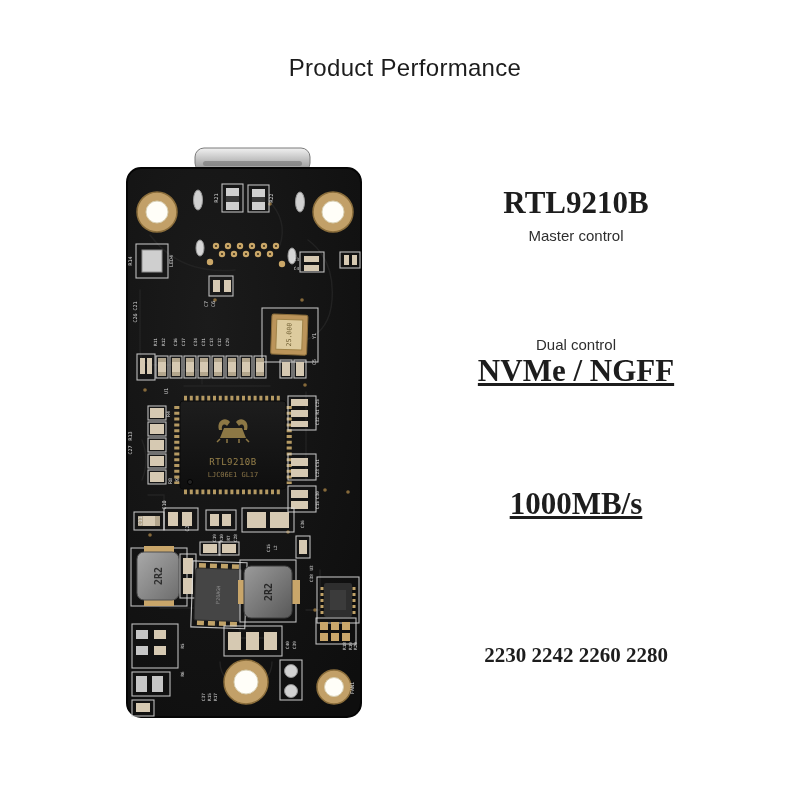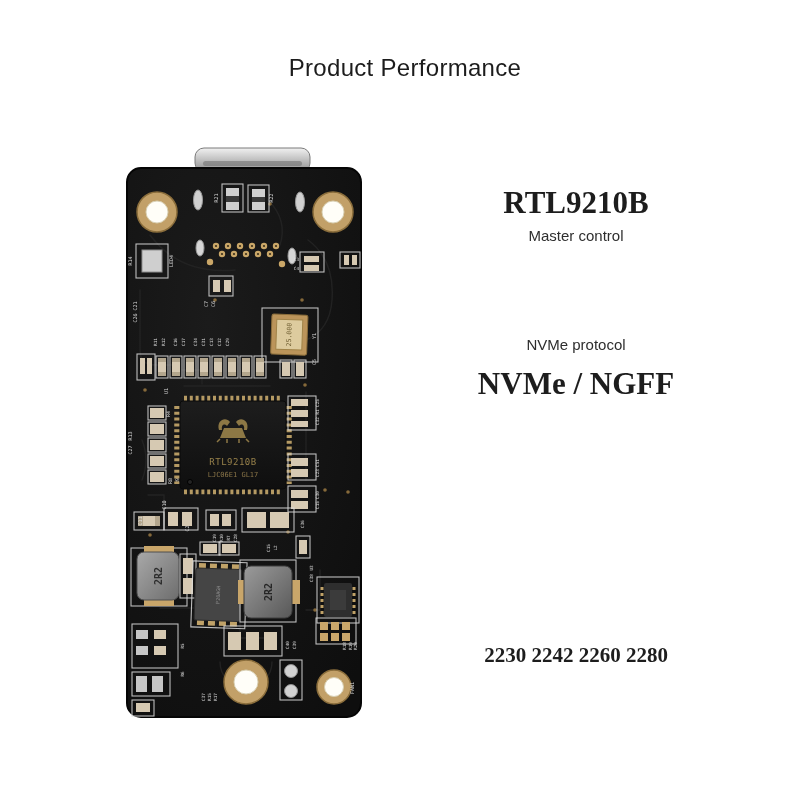--- a/index.html
+++ b/index.html
@@ -6,21 +6,21 @@
   .canvas{position:relative;width:714px;height:800px;background:#ffffff;overflow:hidden;
           font-family:"Liberation Sans","DejaVu Sans",sans-serif;}
   .title{position:absolute;top:54px;left:5px;width:800px;text-align:center;
          font-size:24px;font-weight:500;color:#1c1c1c;letter-spacing:.3px;}
   .specs{position:absolute;left:408px;top:0;width:336px;height:800px;}
   .spec{position:absolute;width:100%;text-align:center;}
   .spec .big{font-family:"Liberation Serif","DejaVu Serif",serif;font-weight:700;
              font-size:31px;color:#1d1d1d;line-height:1.1;}
   .spec .small{font-size:15px;color:#2e2e2e;line-height:1.2;}
   .spec.master .small{margin-top:7px;}
-  .spec.protocol .big,.spec.speed .big{margin-top:13px;}
+  .spec.protocol .big,.spec.speed .big{margin-top:0;text-decoration:underline;}
   .spec.sizes .big{margin-top:12px;font-size:21px;}
   .pcb-wrap{position:absolute;left:120px;top:140px;width:250px;height:585px;}
   .sk{font-family:"DejaVu Sans Mono",monospace;font-size:5px;fill:#e3e3e3;
       text-anchor:middle;opacity:.92;}
   .sk4{font-size:4.3px;}
   .bracket{fill:none;stroke:#dcdcdc;stroke-width:1.1;opacity:.85;}
   .cap{fill:#d6c9b2;}
   .capend{fill:#b3a68d;}
   .trace{fill:none;stroke:#242424;stroke-width:1.4;stroke-linecap:round;}
   .via{fill:#86693a;}
@@ -426,23 +426,24 @@
     </g>
   </svg>
   </div>
 
   <div class="specs">
     <div class="spec master" style="top:186px">
       <div class="big">RTL9210B</div>
       <div class="small">Master control</div>
     </div>
     <div class="spec protocol" style="top:336px">
-      <div class="small">NVMe protocol</div>
+      <div class="small">Dual control</div>
       <div class="big">NVMe / NGFF</div>
     </div>
     <div class="spec speed" style="top:487px">
+      <div class="big">1000MB/s</div>
     </div>
     <div class="spec sizes" style="top:632px">
       <div class="big">2230 2242 2260 2280</div>
     </div>
   </div>
 
 </div>
 
 </body></html>

